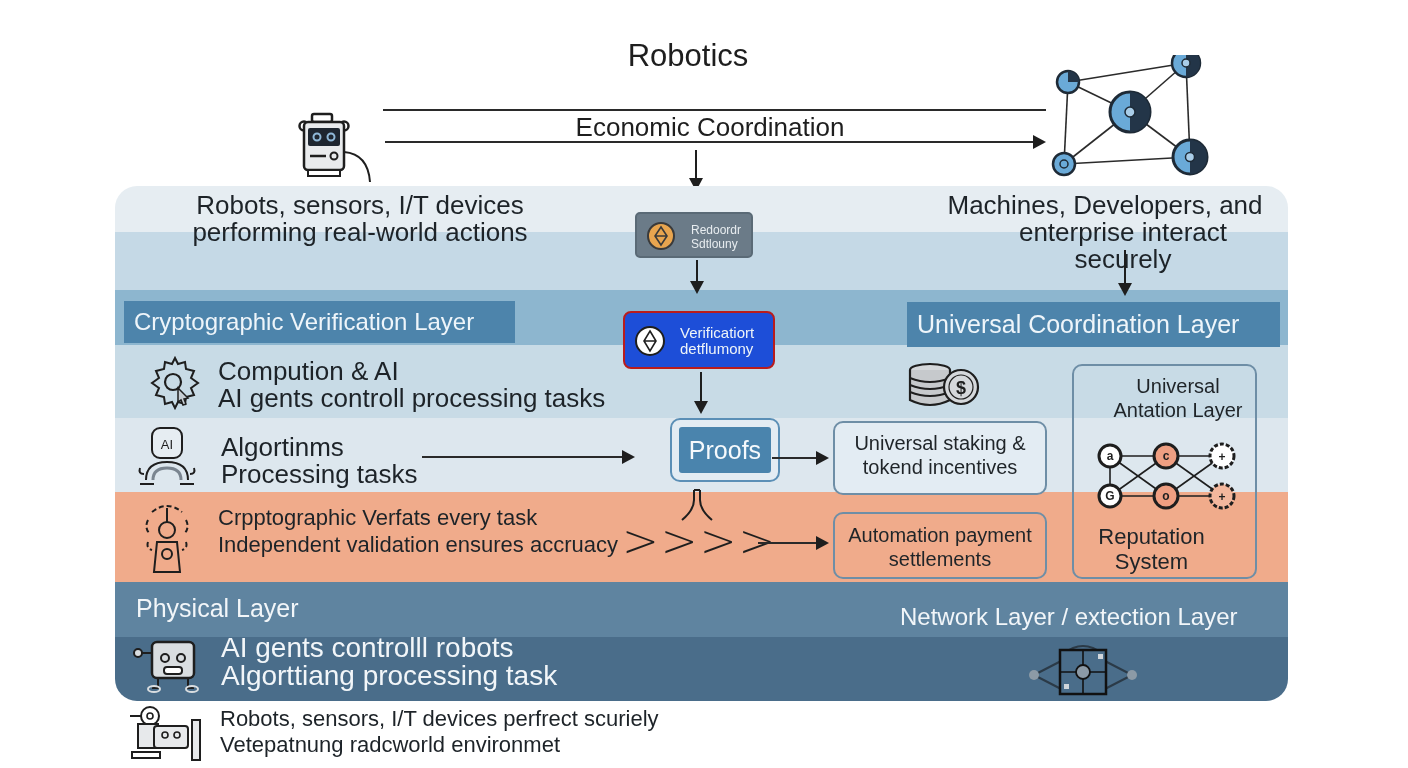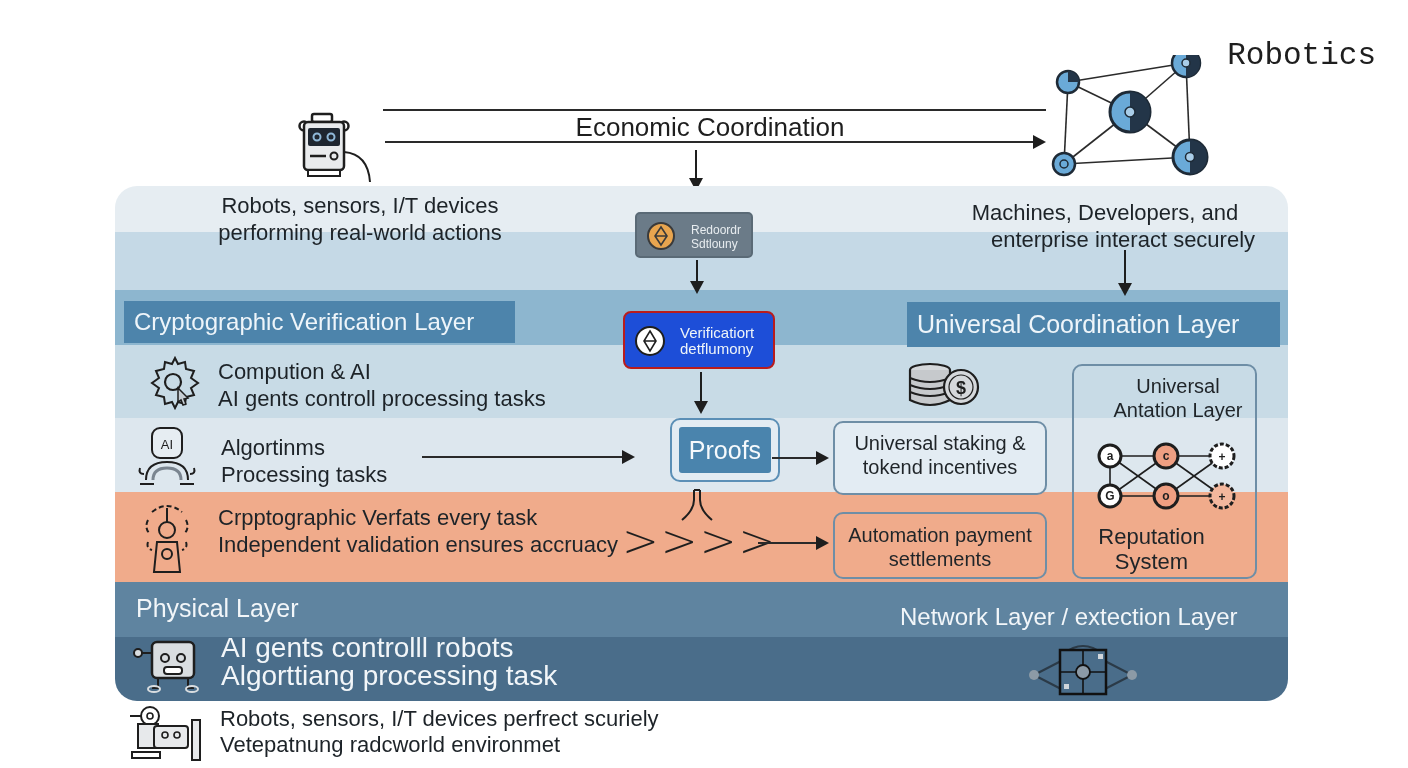--- a/index.html
+++ b/index.html
@@ -1,29 +1,29 @@
 <!DOCTYPE html>
 <html><head>
 <meta charset="utf-8">
 <style>
   * { box-sizing: border-box; margin: 0; padding: 0; }
   html, body { width: 1408px; height: 768px; background: #ffffff; overflow: hidden; }
   body { position: relative; font-family: "Liberation Sans", "DejaVu Sans", sans-serif; color: #1d2126; }
   .abs { position: absolute; }
-  .title { left: 0; width: 1376px; top: 38px; text-align: right; font-size: 31px; color: #1e1e1e; font-family: Liberation Mono, monospace; }
+  .title { left: 0; width: 1376px; top: 38px; text-align: center; font-size: 31px; color: #1e1e1e; }
   .hline { height: 2px; background: #2a2a2a; }
   .econ-label { left: 440px; width: 540px; top: 112px; text-align: center; font-size: 26px; color: #1e1e1e; }
   .vline { width: 2px; background: #1e1e1e; }
   .ahead-down { width: 0; height: 0; border-left: 7px solid transparent; border-right: 7px solid transparent; border-top: 13px solid #1e1e1e; }
   .ahead-right { width: 0; height: 0; border-top: 7px solid transparent; border-bottom: 7px solid transparent; border-left: 13px solid #1e1e1e; }
 
   .panel { left: 115px; top: 186px; width: 1173px; height: 515px; border-radius: 22px; overflow: hidden; }
   .band { position: absolute; left: 0; width: 100%; }
 
-  .txt { font-size: 22px; line-height: 27px; color: #1d2328; }
+  .txt { font-size: 26px; line-height: 27px; color: #1d2328; }
   .center { text-align: center; }
   .layer-tag { background: #4d84ab; color: #eef5fa; font-size: 24px; padding: 6px 10px; line-height: 30px; }
   .white { color: #f2f6f9; }
 
   .box-dark { background: #6b7b88; border: 2px solid #5a6a76; border-radius: 5px; color: #e8edf0; font-size: 12px; line-height: 14px; }
   .box-verif { background: #1d4ed8; border: 2px solid #b91c1c; border-radius: 8px; color: #eef4f8; font-size: 15px; line-height: 16px; }
   .proofs-outer { border: 2px solid #5b8fb6; border-radius: 10px; background: #e3ecf3; margin-left: 25px; }
   .proofs-inner { background: #4a84ad; color: #f5f9fc; font-size: 25px; text-align: center; border-radius: 3px; }
   .rbox { border: 2px solid #6e8ea6; border-radius: 10px; font-size: 20px; line-height: 24px; text-align: center; color: #1f2428; }
 </style>
@@ -93,21 +93,21 @@
   <div class="band" style="top:306px;height:90px;background:#f0ab8b;"></div>
   <div class="band" style="top:396px;height:55px;background:#5f84a0;"></div>
   <div class="band" style="top:451px;height:64px;background:#4a6d8a;"></div>
 </div>
 
 <div class="abs txt center" style="left:180px;top:192px;width:360px;">
   <div>Robots, sensors, I/T devices</div>
   <div>performing real-world actions</div>
 </div>
 
-<div class="abs txt center" style="left:940px;top:199px;width:330px;">
+<div class="abs txt center" style="left:940px;top:192px;width:330px;">
   <div>Machines, Developers, and</div>
   <div style="padding-left:36px;">enterprise interact securely</div>
 </div>
 <div class="abs vline" style="left:1124px;top:250px;height:34px;"></div>
 <div class="abs ahead-down" style="left:1118px;top:283px;"></div>
 
 <div class="abs box-dark" style="left:635px;top:212px;width:118px;height:46px;">
   <svg class="abs" style="left:9px;top:7px" width="30" height="30" viewBox="0 0 30 30">
     <circle cx="15" cy="15" r="13" fill="#e8a54f" stroke="#3a3a3a" stroke-width="2"></circle>
     <path d="M15 6 L21 15 L15 24 L9 15Z M9 15 L21 15" fill="none" stroke="#3a3a3a" stroke-width="1.6"></path>

